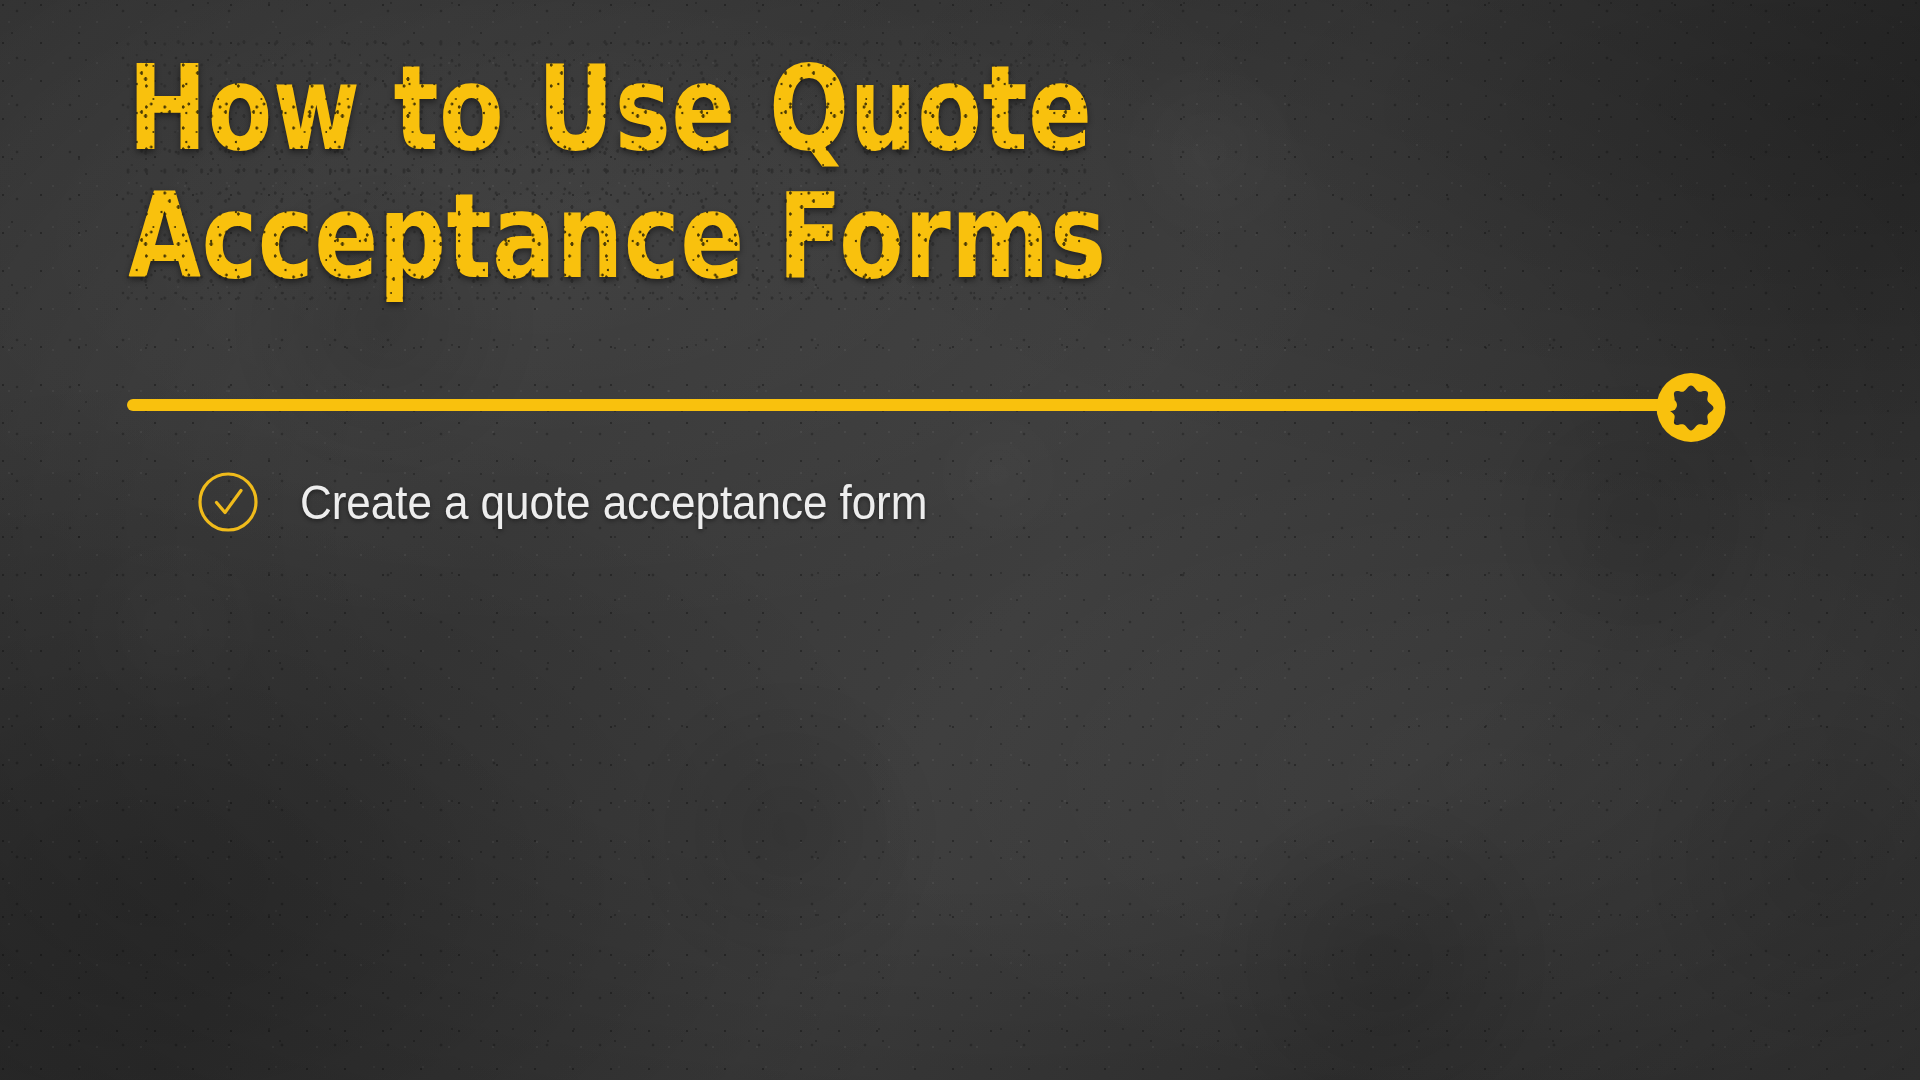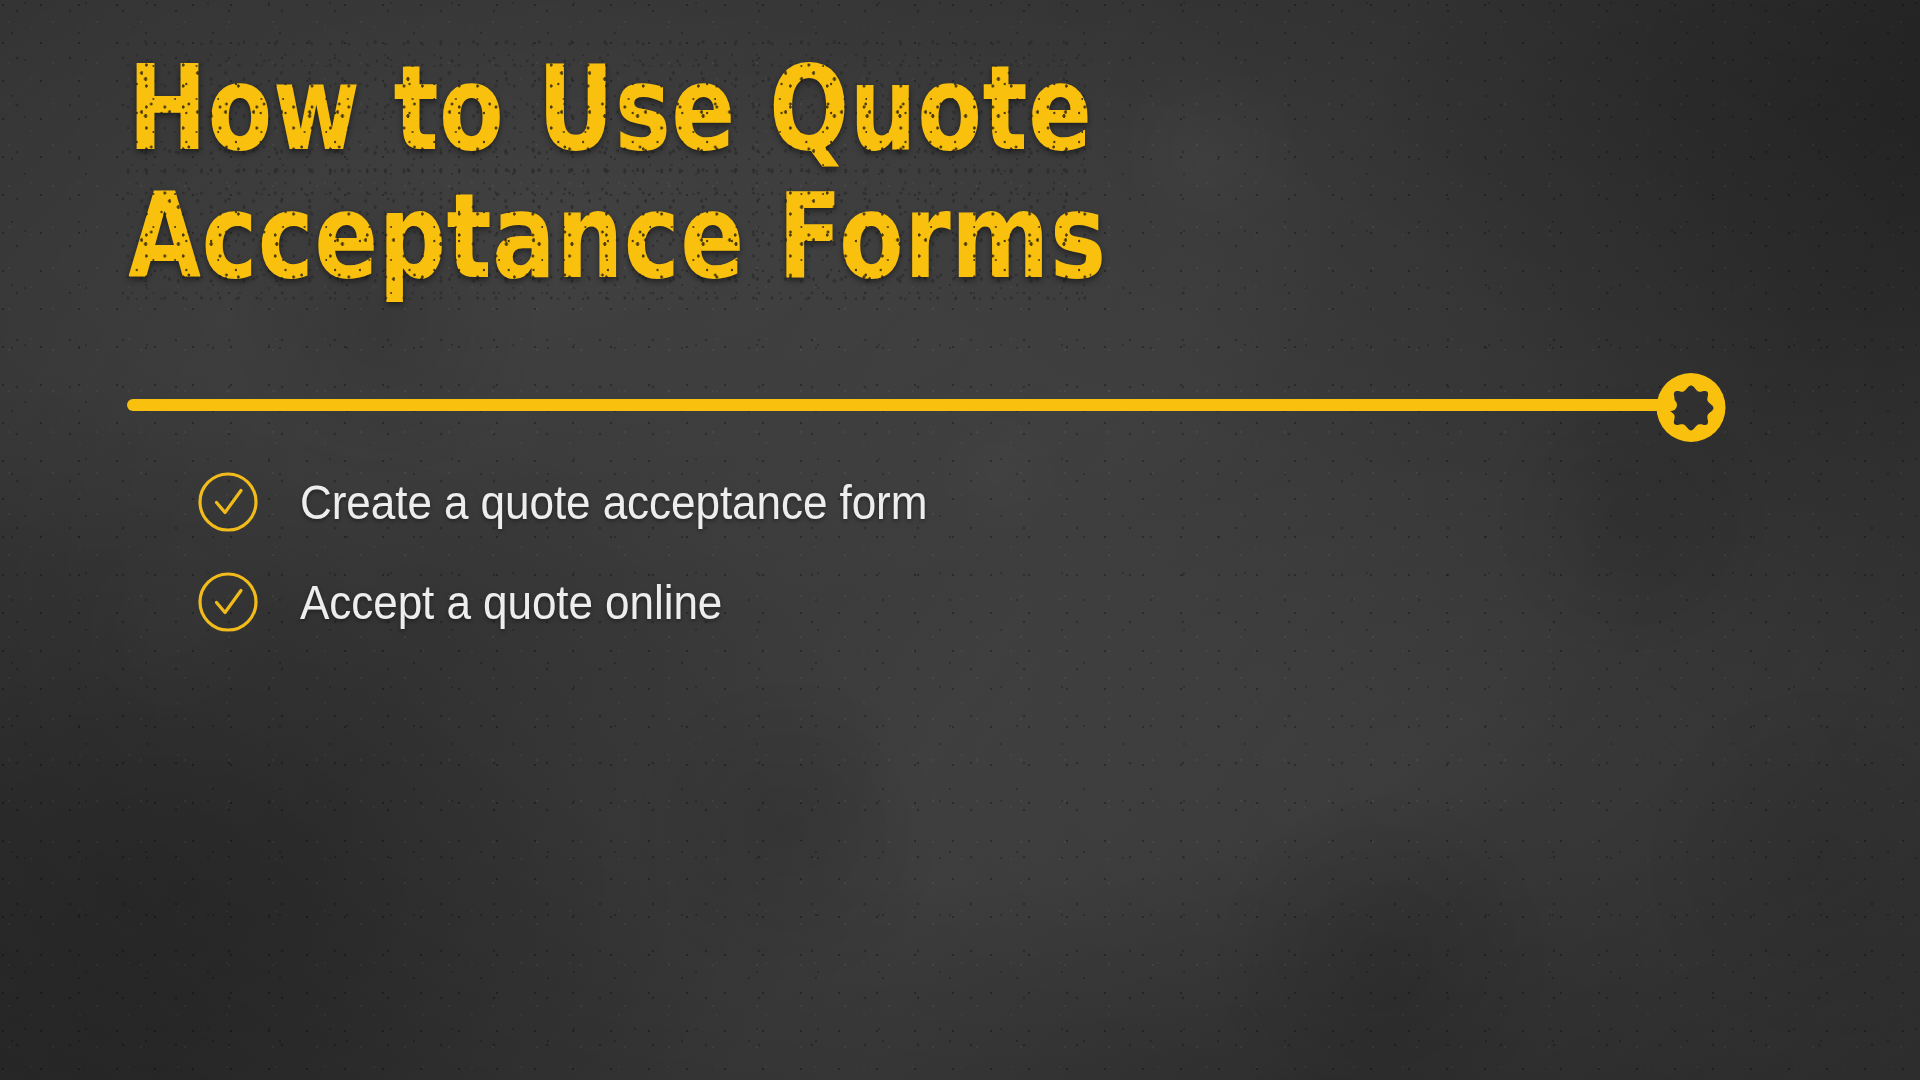--- a/index.html
+++ b/index.html
@@ -226,25 +226,16 @@
         <svg viewBox="0 0 62 62" width="62" height="62" aria-hidden="true">
           <circle cx="31" cy="31" r="28" fill="none" stroke="#f0bb1b" stroke-width="3.2"></circle>
           <path d="M19.5 31.5 L28 41.5 L44 19.5" fill="none" stroke="#f0bb1b" stroke-width="3.2" stroke-linecap="round" stroke-linejoin="round"></path>
         </svg>
       </span>
       <span class="item-label">Create a quote acceptance form</span>
     </div>
 
 
 
-    <div class="list-item">
-      <span class="check-badge">
-        <svg viewBox="0 0 62 62" width="62" height="62" aria-hidden="true">
-          <circle cx="31" cy="31" r="28" fill="none" stroke="#f0bb1b" stroke-width="3.2"></circle>
-          <path d="M19.5 31.5 L28 41.5 L44 19.5" fill="none" stroke="#f0bb1b" stroke-width="3.2" stroke-linecap="round" stroke-linejoin="round"></path>
-        </svg>
-      </span>
-      <span class="item-label">Accept a quote online</span>
-    </div>
 
 
   </div>
 </div>
 
 </body></html>

